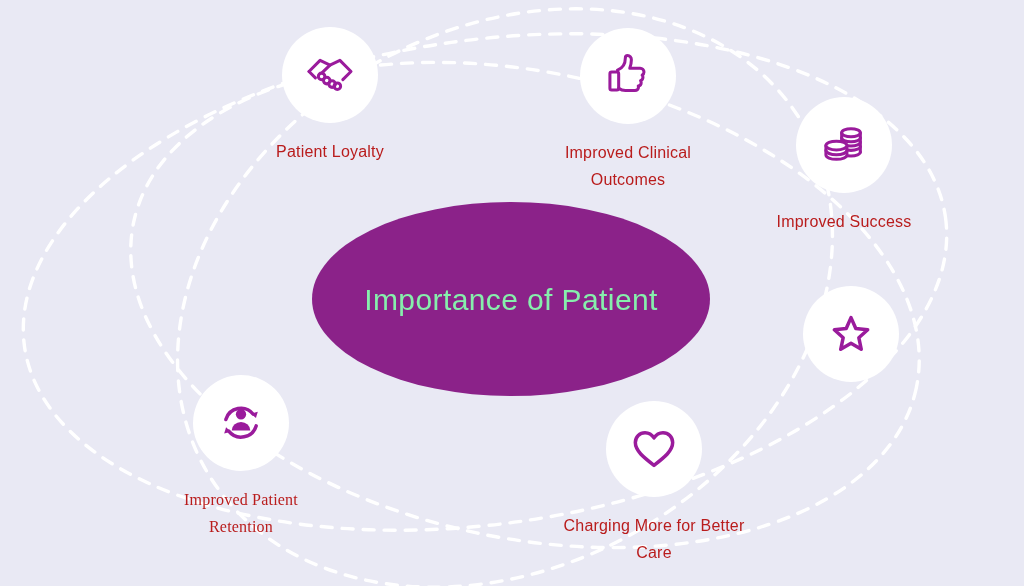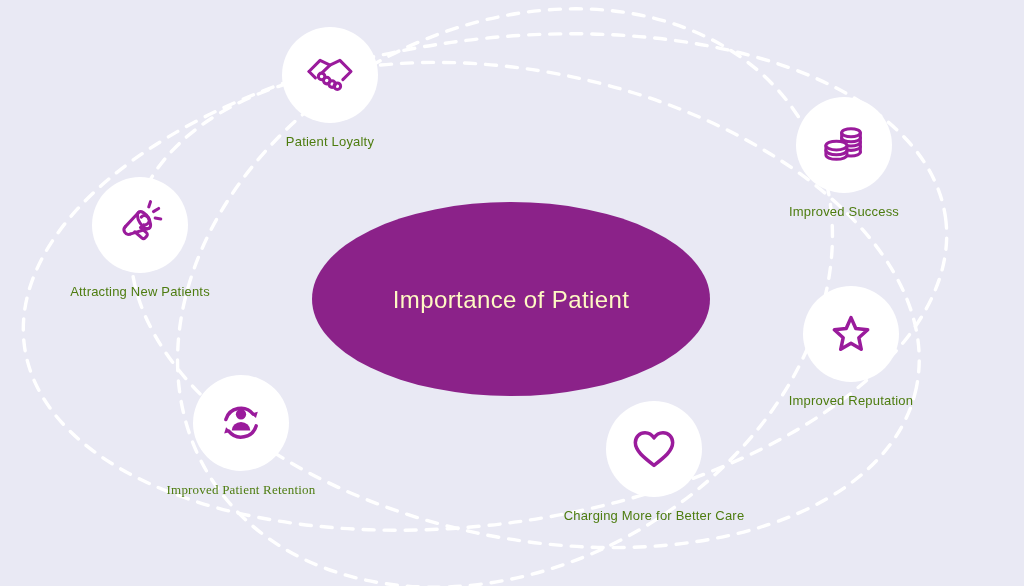--- a/index.html
+++ b/index.html
@@ -8,31 +8,31 @@
     position:relative;width:1024px;height:586px;overflow:hidden;
     background:#e9e9f4;margin:0 auto;
   }
   .orbits{position:absolute;left:0;top:0;z-index:0;}
   .center-ellipse{
     position:absolute;left:312px;top:202px;width:398px;height:194px;
     background:#8b2289;border-radius:50%;z-index:2;
     display:flex;align-items:center;justify-content:center;text-align:center;
   }
   .center-title{
-    color:#fef9c3;font-size:24px;line-height:35px;font-weight:500;
+    color:#86efac;font-size:30px;line-height:35px;font-weight:500;
     letter-spacing:0.4px;
   }
   .node{position:absolute;z-index:2;display:flex;flex-direction:column;align-items:center;}
   .node-circle{
     width:96px;height:96px;border-radius:50%;background:#ffffff;
     display:flex;align-items:center;justify-content:center;flex:0 0 auto;
   }
   .node-circle svg{width:56px;height:56px;display:block;}
   .node-label{
-    margin-top:5px;text-align:center;color:#4d7c0f;font-size:13px;
+    margin-top:15px;text-align:center;color:#b91c1c;font-size:16px;
     line-height:27px;letter-spacing:0.2px;
   }
   
   .n-loyalty   {left:230px;top:27px; width:200px;}
   .n-clinical  {left:528px;top:28px; width:200px;}  .n-clinical  .node-label{width:190px;}
   .n-financial {left:744px;top:97px; width:200px;}
   .n-reputation{left:741px;top:286px;width:220px;}  .n-reputation.node .node-label{width:220px;}
   .n-charging  {left:554px;top:401px;width:200px;}  .n-charging  .node-label{width:190px;}
   .n-retention {left:141px;top:375px;width:200px;}  .n-retention .node-label{width:180px;font-family:Liberation Serif, serif;}
   .n-attract   {left:40px; top:177px;width:200px;}  .n-attract   .node-label{width:160px;}
@@ -64,20 +64,29 @@
         <path d="M6 21 L11.5 26.5"></path>
         <circle cx="16.8" cy="25.2" r="2.8"></circle>
         <circle cx="21.2" cy="28.8" r="2.8"></circle>
         <circle cx="25.8" cy="31.8" r="2.8"></circle>
         <circle cx="30.3" cy="33.6" r="2.8"></circle>
       </svg>
     </div>
     <div class="node-label">Patient Loyalty</div>
   </div>
 
+  <div class="node n-clinical">
+    <div class="node-circle">
+      <svg viewBox="0 0 48 48" fill="none" stroke="#9a1b9c" stroke-width="2.6" stroke-linecap="round" stroke-linejoin="round">
+        <rect x="8.5" y="20.5" width="7.5" height="15.5" rx="1.5"></rect>
+        <path d="M16 34.5 c1.8 1.4 3.6 2 5.8 2 h8.2 c1.7 0 3 -1.3 3 -2.8 0 -0.4 -0.1 -0.8 -0.2 -1.1 1.4 -0.3 2.5 -1.5 2.5 -2.9 0 -0.6 -0.2 -1.2 -0.5 -1.7 1.2 -0.5 2 -1.6 2 -2.9 0 -0.7 -0.3 -1.4 -0.7 -1.9 1 -0.6 1.6 -1.6 1.6 -2.7 0 -1.8 -1.5 -3.2 -3.3 -3.2 h-8.9 c0.9 -2.4 1.4 -4.9 1.4 -7.2 0 -2 -1.4 -3.6 -3.2 -3.6 -1.1 0 -2 0.9 -2 2.2 0 4.8 -2.7 8.6 -6.7 10.3"></path>
+      </svg>
+    </div>
+    <div class="node-label">Improved Clinical Outcomes</div>
+  </div>
 
   <div class="node n-financial">
     <div class="node-circle">
       <svg viewBox="0 0 48 48" fill="none" stroke="#9a1b9c" stroke-width="2.6" stroke-linecap="round" stroke-linejoin="round">
         <path d="M22 13.5 V30"></path>
         <path d="M38 13.5 V30"></path>
         <ellipse cx="30" cy="13.5" rx="8" ry="3.4"></ellipse>
         <path d="M22 17.8 a8 3.4 0 0 0 16 0"></path>
         <path d="M22 21.5 a8 3.4 0 0 0 16 0"></path>
         <path d="M22 25.2 a8 3.4 0 0 0 16 0"></path>
@@ -89,21 +98,20 @@
     </div>
     <div class="node-label">Improved Success</div>
   </div>
 
   <div class="node n-reputation">
     <div class="node-circle">
       <svg viewBox="0 0 48 48" fill="none" stroke="#9a1b9c" stroke-width="3" stroke-linecap="round" stroke-linejoin="round">
         <path d="M24 10 L28.1 19.3 L38.3 20.4 L30.7 27.2 L32.8 37.1 L24 32 L15.2 37.1 L17.3 27.2 L9.7 20.4 L19.9 19.3 Z"></path>
       </svg>
     </div>
-    <div class="node-label">Improved Reputation</div>
   </div>
 
   <div class="node n-charging">
     <div class="node-circle">
       <svg viewBox="0 0 48 48" fill="none" stroke="#9a1b9c" stroke-width="3" stroke-linecap="round" stroke-linejoin="round">
         <path d="M24 38 C15 31 8 25.5 8 18.5 C8 13.5 11.8 10 16.3 10 C19.5 10 22.3 11.8 24 14.5 C25.7 11.8 28.5 10 31.7 10 C36.2 10 40 13.5 40 18.5 C40 25.5 33 31 24 38 Z"></path>
       </svg>
     </div>
     <div class="node-label">Charging More for Better Care</div>
   </div>
@@ -115,32 +123,14 @@
         <path d="M16 30.5 a8 7.4 0 0 1 16 0 z" fill="#9a1b9c" stroke="none"></path>
         <path d="M11 21 a13.5 13.5 0 0 1 23.5 -4.5"></path>
         <path d="M36.8 19.8 L32.6 16.0 L38.4 14.4 Z" fill="#9a1b9c" stroke="none"></path>
         <path d="M37 26.5 a13.5 13.5 0 0 1 -23.5 4.5"></path>
         <path d="M11.2 27.7 L15.4 31.5 L9.6 33.1 Z" fill="#9a1b9c" stroke="none"></path>
       </svg>
     </div>
     <div class="node-label">Improved Patient Retention</div>
   </div>
 
-  <div class="node n-attract">
-    <div class="node-circle">
-      <svg viewBox="0 0 48 48" fill="none" stroke="#9a1b9c" stroke-width="2.6" stroke-linecap="round" stroke-linejoin="round">
-        <g transform="rotate(-32 23 25)">
-          <ellipse cx="29.5" cy="23" rx="4.2" ry="8.2"></ellipse>
-          <path d="M29.5 14.8 L13 19.2"></path>
-          <path d="M29.5 31.2 L13 26.8"></path>
-          <path d="M13 19.2 a3.9 3.9 0 0 0 0 7.6"></path>
-          <path d="M17.5 27.2 l2.3 7.7 a2.1 2.1 0 0 0 2.6 1.4 l1.8 -0.5 a2.1 2.1 0 0 0 1.4 -2.7 l-2 -6.4"></path>
-          <path d="M28.8 19.5 a4 4 0 1 1 -1.6 6.8"></path>
-        </g>
-        <path d="M31.5 8.5 L33 4"></path>
-        <path d="M35.5 12.5 L40 9.8"></path>
-        <path d="M37 18 L41.8 18.8"></path>
-      </svg>
-    </div>
-    <div class="node-label">Attracting New Patients</div>
-  </div>
 
 </div>
 
 </body></html>

